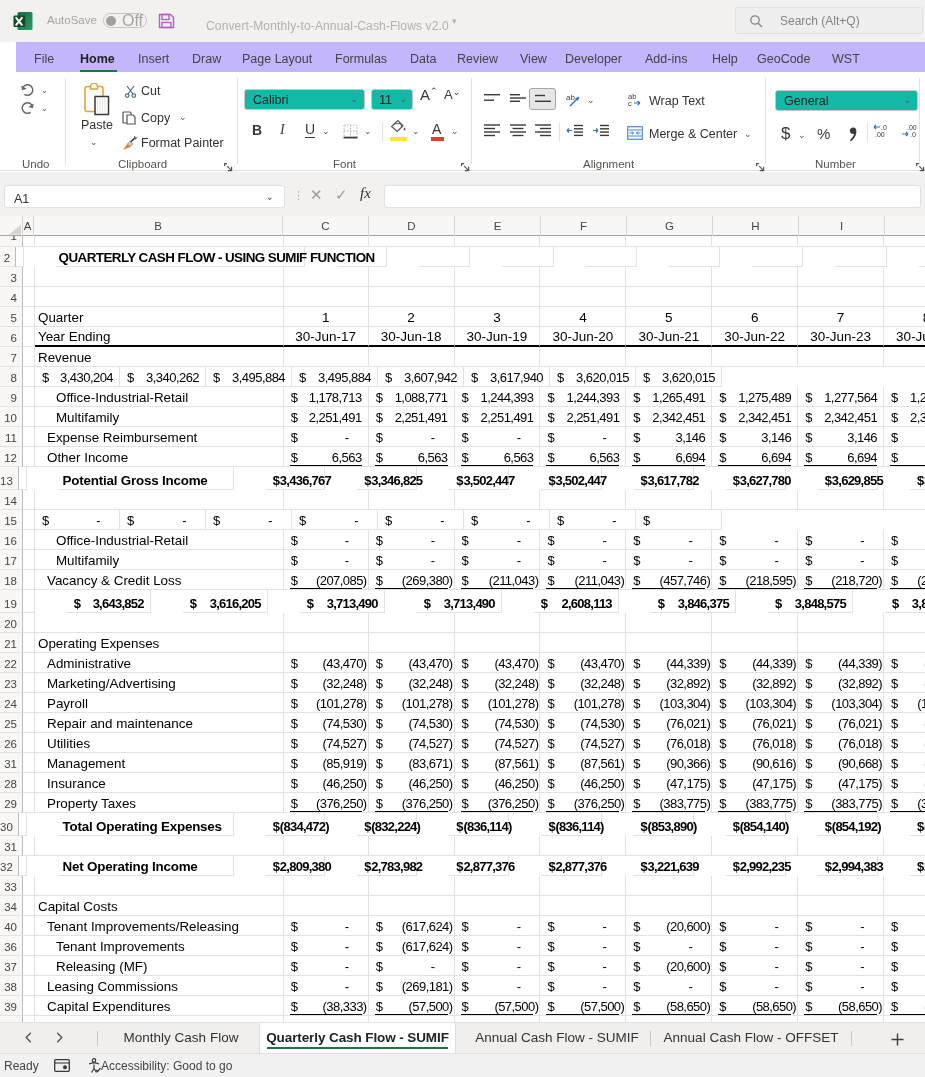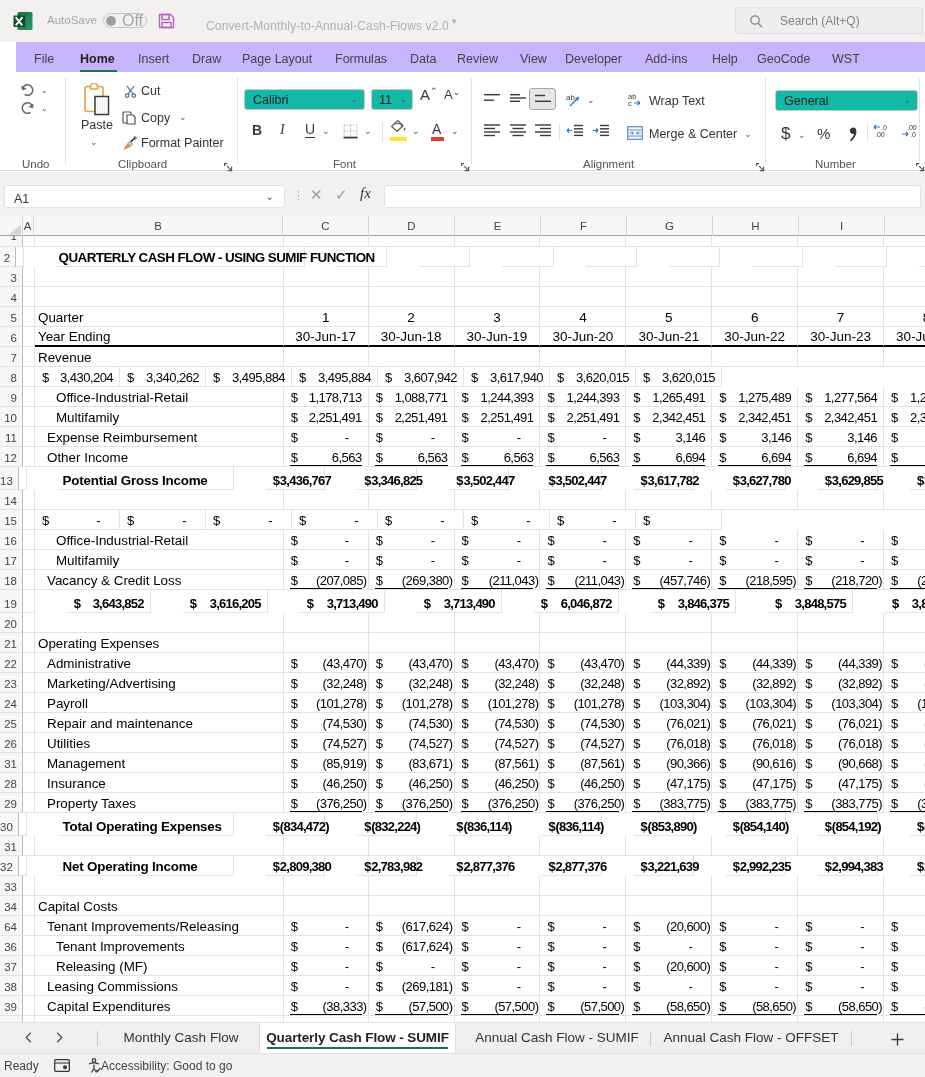--- a/index.html
+++ b/index.html
@@ -1112,21 +1112,21 @@
       </div>
 <div class="cv bold">
         <div class="mc">
           <span class="d">$</span>
           <span class="vv">3,713,490</span>
         </div>
       </div>
 <div class="cv bold">
         <div class="mc">
           <span class="d">$</span>
-          <span class="vv">6,046,872</span>
+          <span class="vv">2,608,113</span>
         </div>
       </div>
 <div class="cv bold">
         <div class="mc">
           <span class="d">$</span>
           <span class="vv">3,846,375</span>
         </div>
       </div>
 <div class="cv bold">
         <div class="mc">
@@ -1761,21 +1761,21 @@
 <div class="cv"></div>
 <div class="cv"></div>
 <div class="cv"></div>
 <div class="cv"></div>
 <div class="cv"></div>
 <div class="cv"></div>
 <div class="cv"></div>
 </div>
 <div class="grow" style="height:20px">
 <div class="gut">
-        <span>64</span>
+        <span>40</span>
       </div>
 <div class="ca"></div>
 <div class="cb" style="padding-left:12px">Tenant Improvements/Releasing</div>
 <div class="cv c0">
         <div class="mc">
           <span class="d">$</span>
           <span class="vv dash">-</span>
         </div>
       </div>
 <div class="cv">

